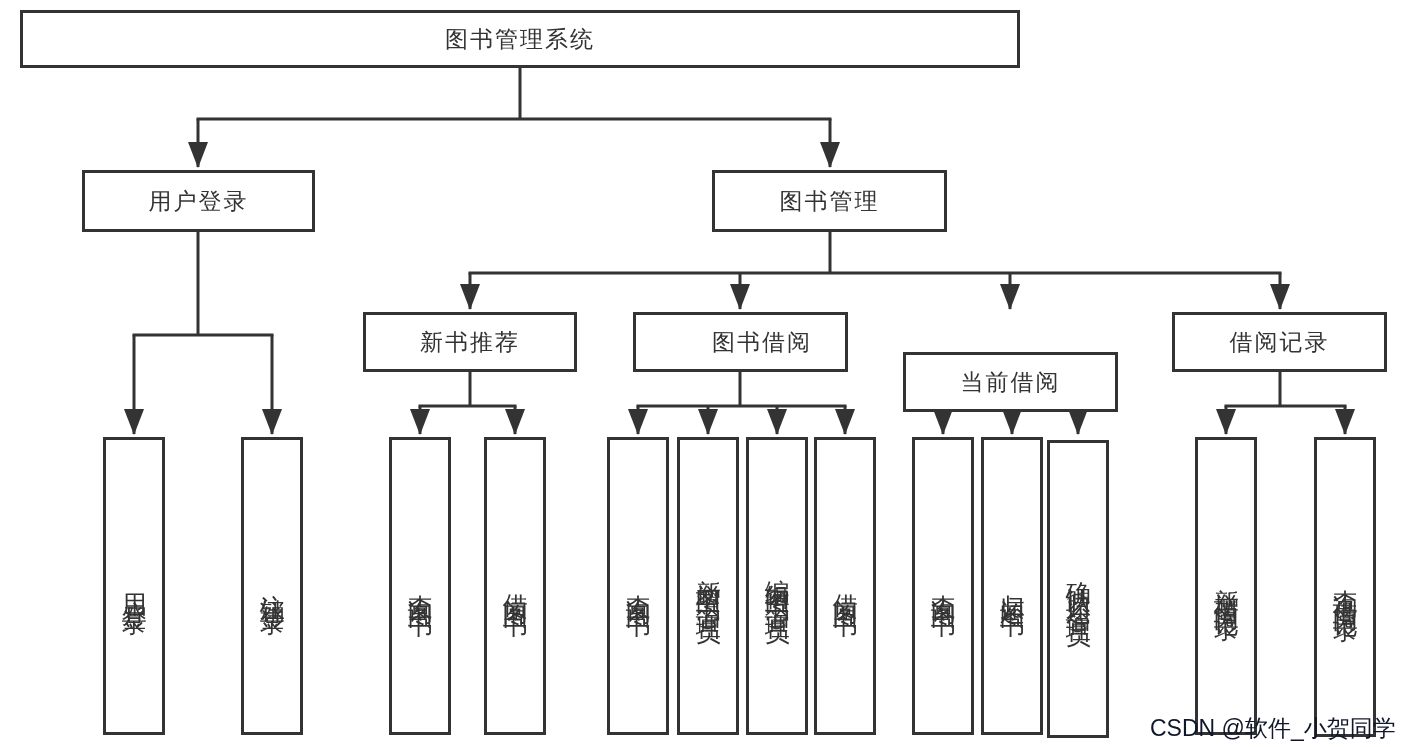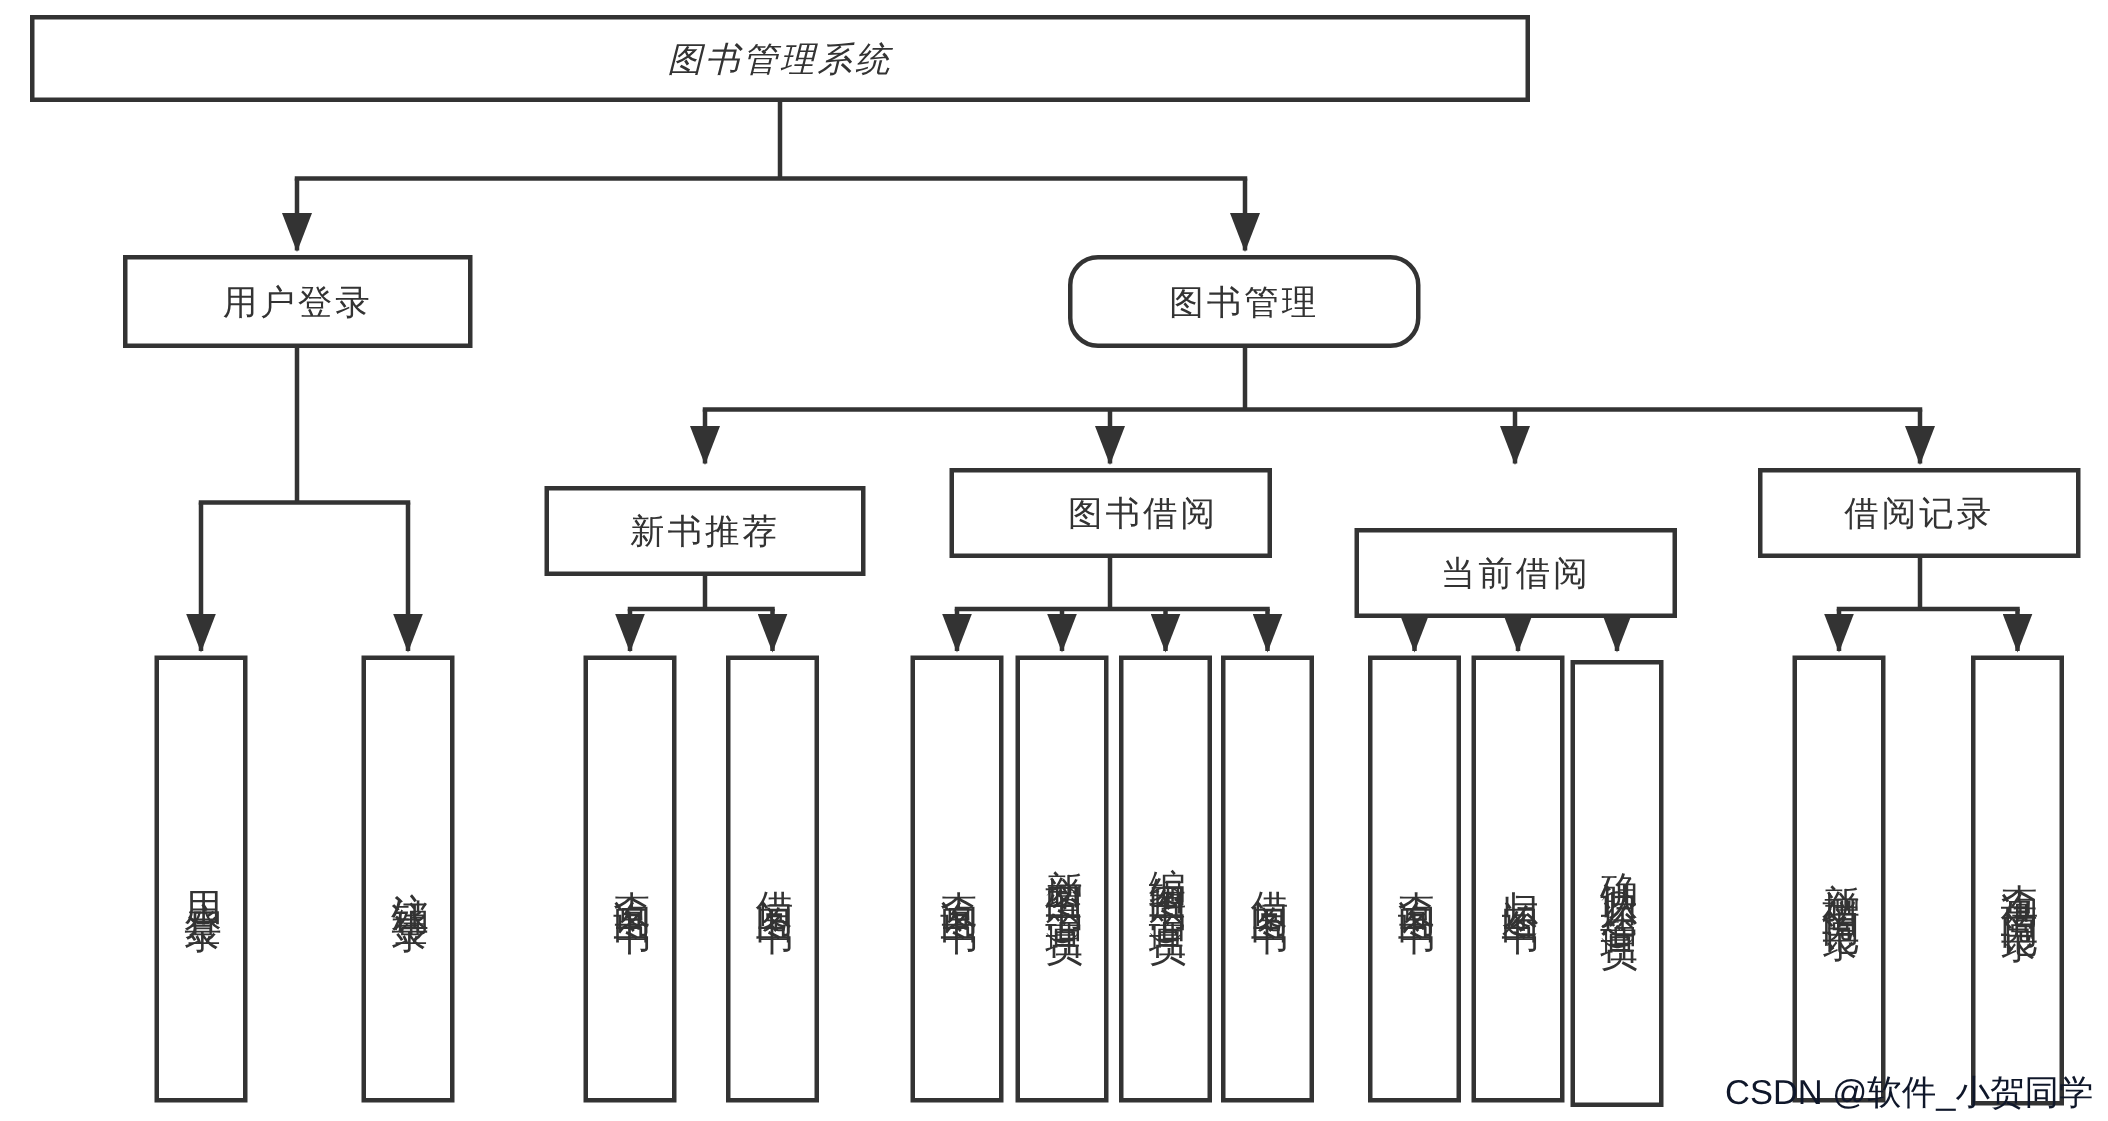--- a/index.html
+++ b/index.html
@@ -99,26 +99,26 @@
       <line x1="1012" y1="406" x2="1012" y2="434" marker-end="url(#ah)"></line>
       <line x1="1078" y1="406" x2="1078" y2="434" marker-end="url(#ah)"></line>
 
       <line x1="1280" y1="370" x2="1280" y2="407"></line>
       <line x1="1224.5" y1="406" x2="1346.5" y2="406"></line>
       <line x1="1226" y1="406" x2="1226" y2="434" marker-end="url(#ah)"></line>
       <line x1="1345" y1="406" x2="1345" y2="434" marker-end="url(#ah)"></line>
     </g>
   </svg>
 
-  <div class="box hbox" style="left:20px; top:10px; width:1000px; height:58px;font-style:italic;">图书管理系统</div>
+  <div class="box hbox" style="left:20px; top:10px; width:1000px; height:58px;">图书管理系统</div>
 
   <div class="box hbox" style="left:82px; top:170px; width:233px; height:62px;">用户登录</div>
-  <div class="box hbox" style="left:712px; top:170px; width:235px; height:62px;border-radius:20px;">图书管理</div>
+  <div class="box hbox" style="left:712px; top:170px; width:235px; height:62px;">图书管理</div>
 
-  <div class="box hbox" style="left:363px; top:324px; width:214px; height:60px;">新书推荐</div>
+  <div class="box hbox" style="left:363px; top:312px; width:214px; height:60px;">新书推荐</div>
   <div class="box hbox" style="left:633px; top:312px; width:215px; height:60px;padding-left:43px;">图书借阅</div>
   <div class="box hbox" style="left:903px; top:312px; width:215px; height:60px;margin-top:40px;">当前借阅</div>
   <div class="box hbox" style="left:1172px; top:312px; width:215px; height:60px;">借阅记录</div>
 
   <div class="box leaf" style="left:103px; top:437px; width:62px; height:298px;">用户登录</div>
   <div class="box leaf" style="left:241px; top:437px; width:62px; height:298px;">注销登录</div>
 
   <div class="box leaf" style="left:389px; top:437px; width:62px; height:298px;">查询图书</div>
   <div class="box leaf" style="left:484px; top:437px; width:62px; height:298px;">借阅图书</div>
 

